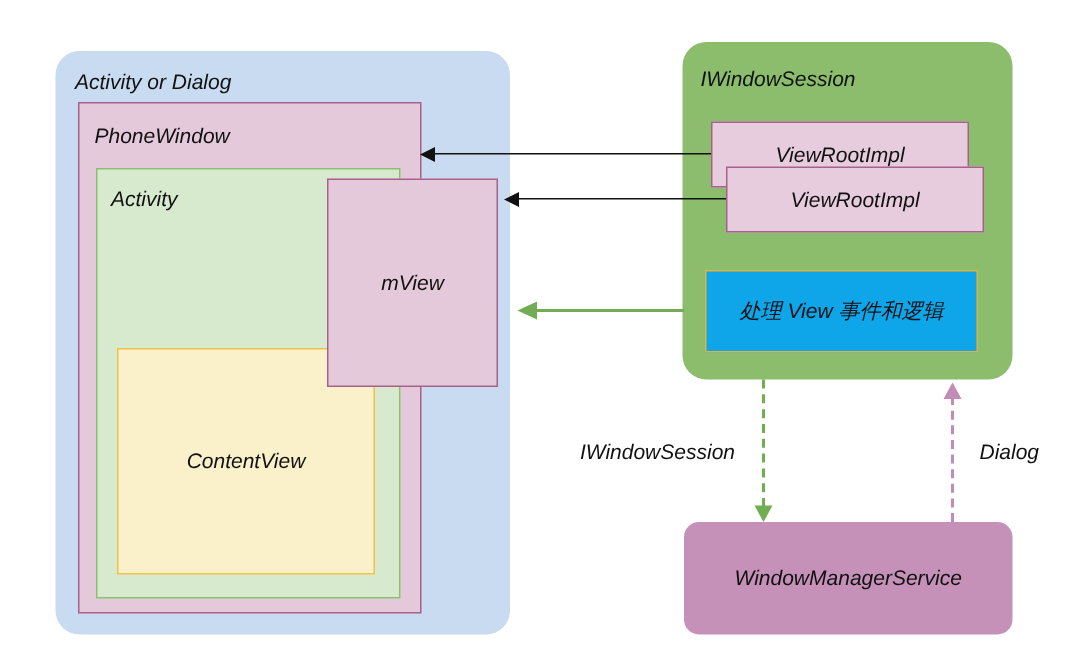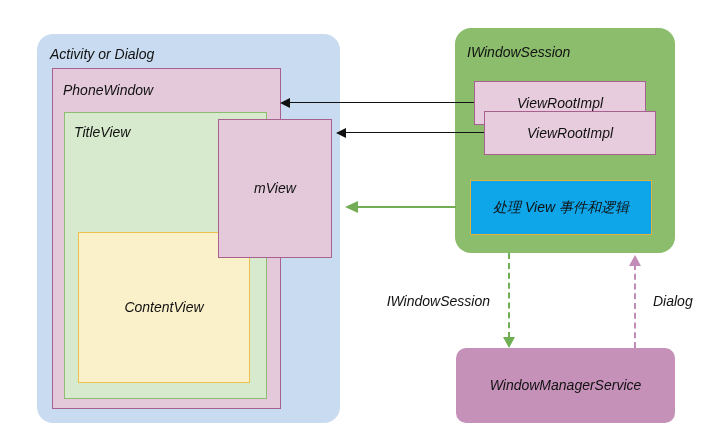--- a/index.html
+++ b/index.html
@@ -50,21 +50,21 @@
 
   <div class="box activity">
     <div class="lbl corner-lbl" style="left:13px;top:12px;">Activity or Dialog</div>
   </div>
 
   <div class="box phone-window">
     <div class="lbl corner-lbl" style="left:10px;top:13px;">PhoneWindow</div>
   </div>
 
   <div class="box decor-view">
-    <div class="lbl corner-lbl" style="left:9px;top:11px;">TitleView</div>
+    <div class="lbl corner-lbl" style="left:9px;top:11px;">Activity</div>
   </div>
 
 
   <div class="box content-view center">
     <span class="lbl">ContentView</span>
   </div>
 
   <div class="box m-view center">
     <span class="lbl">mView</span>
   </div>

